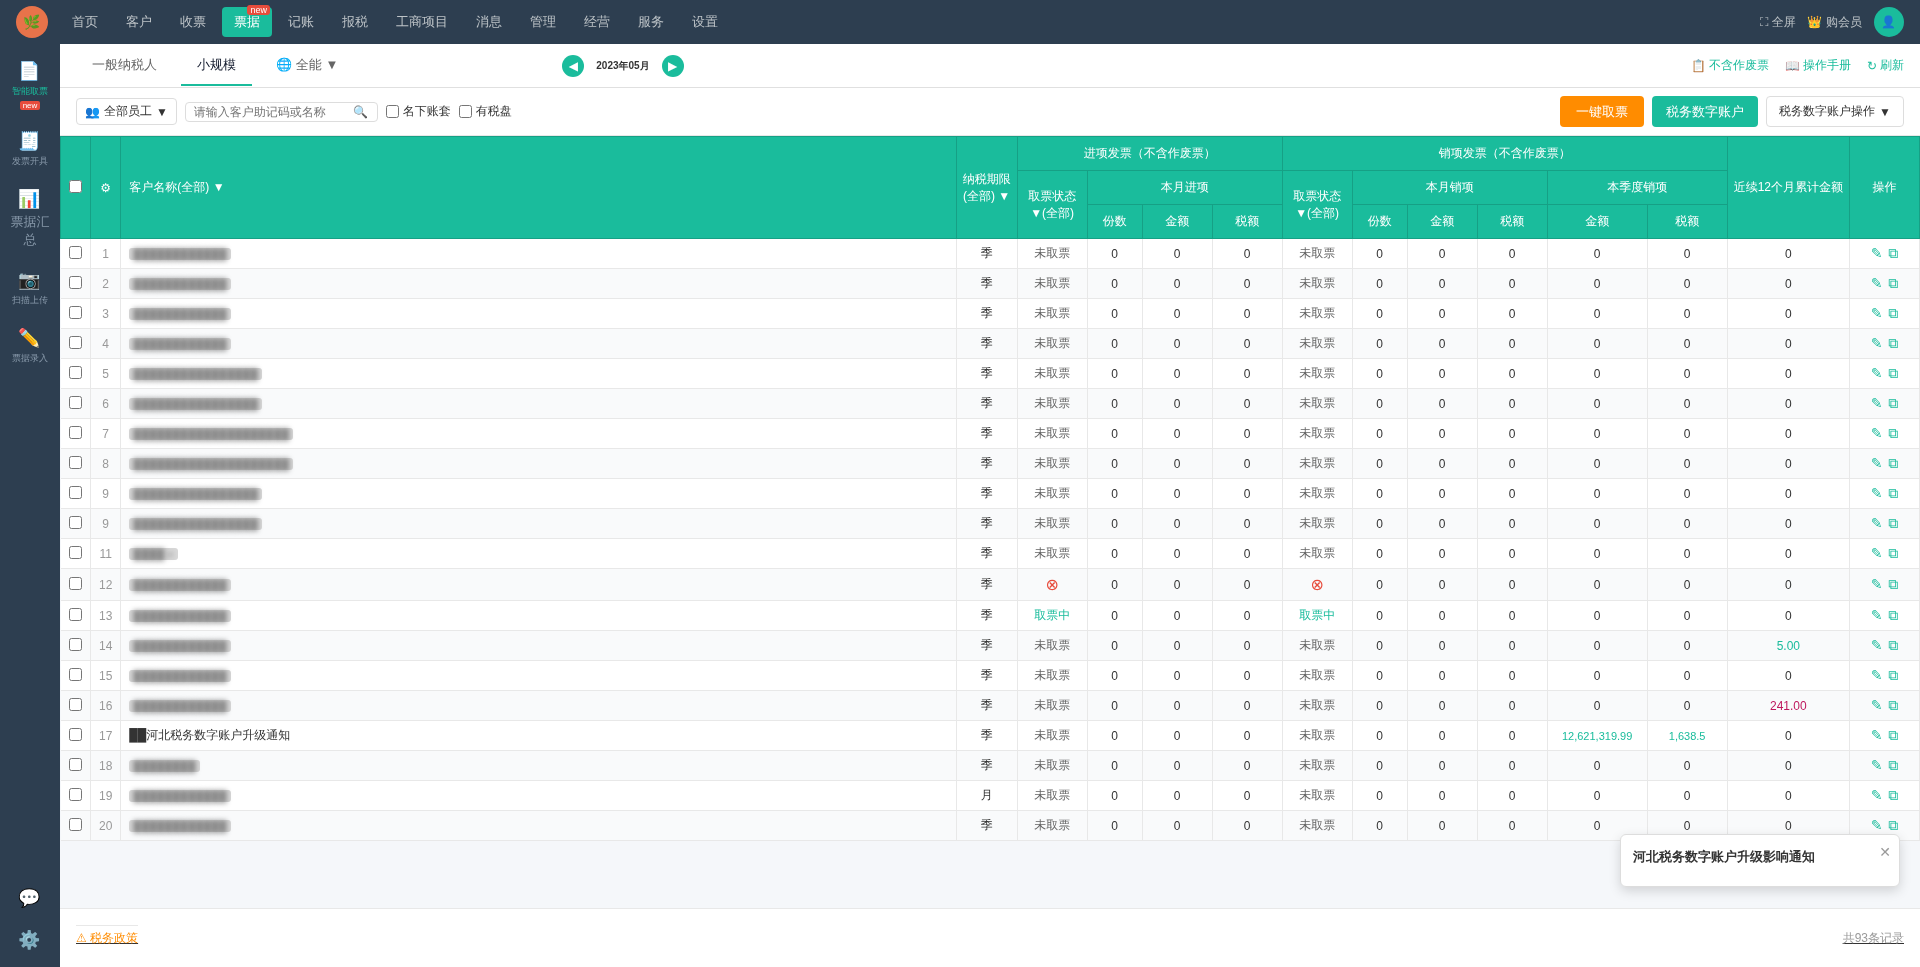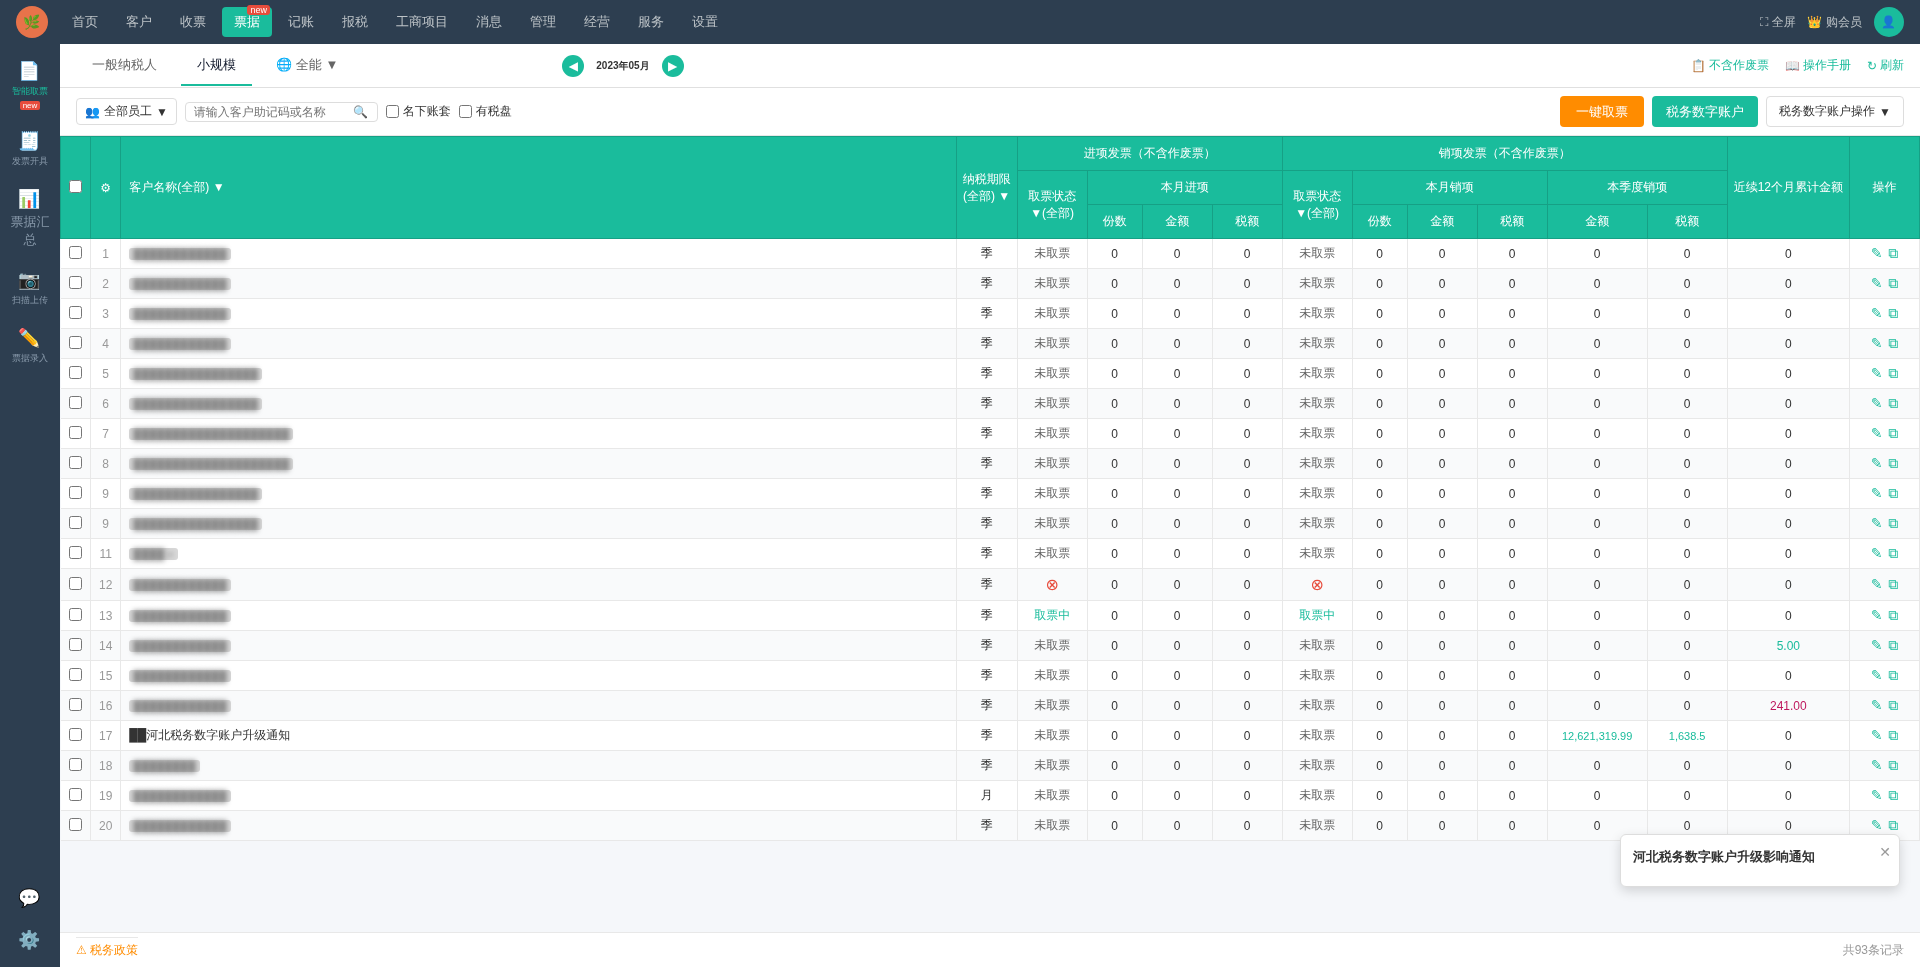--- a/index.html
+++ b/index.html
@@ -673,21 +673,21 @@
       <span style="display:flex;gap:6px;justify-content:center;">
         <span style="color:#1abc9c;cursor:pointer;font-size:14px;">✎</span>
         <span style="color:#1abc9c;cursor:pointer;font-size:14px;">⧉</span>
       </span>
     </td>
   </tr>
           </tbody>
       </table>
     </div>
 
-    <div style="display:flex; justify-content:space-between; align-items:center; background:white; border-top:1px solid #e8e8e8; padding: 4px 16px;">
+    <div style="display:flex; justify-content:space-between; align-items:center; background:white; border-top:1px solid #e8e8e8; padding: 16px 16px; text-decoration: underline;">
       <span class="tax-policy" style="padding:4px 0; color:#ff8c00;">⚠ 税务政策</span>
       <span style="font-size:12px; color:#999;">共93条记录</span>
     </div>
   </div>
 </div>
 
 <div class="notification-popup">
   <span class="close-btn">✕</span>
   <div class="title">河北税务数字账户升级影响通知</div>
 </div>

